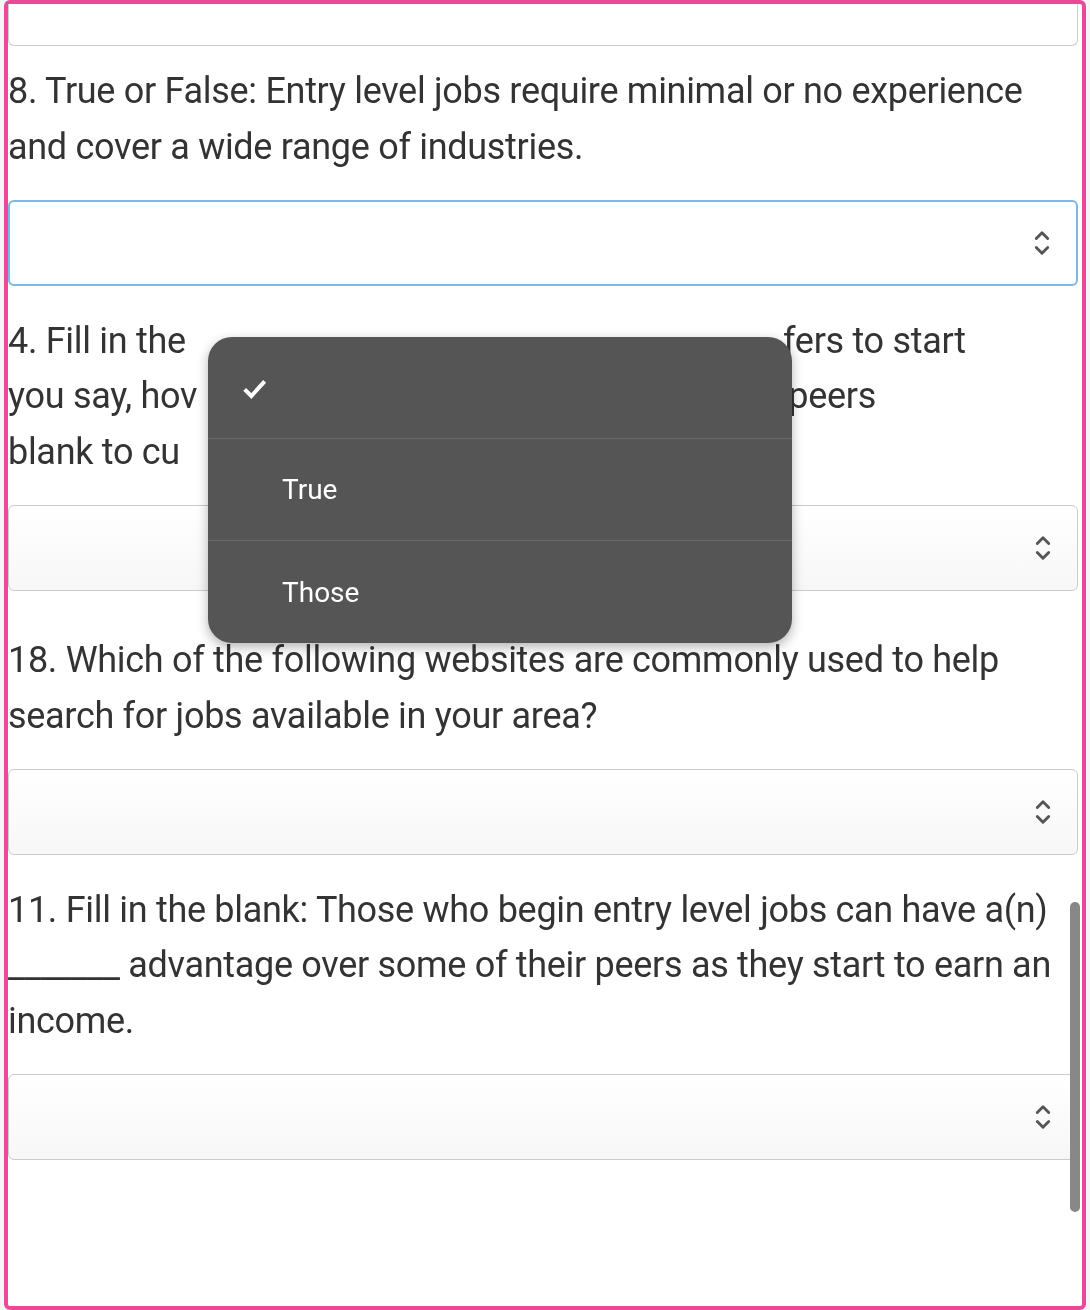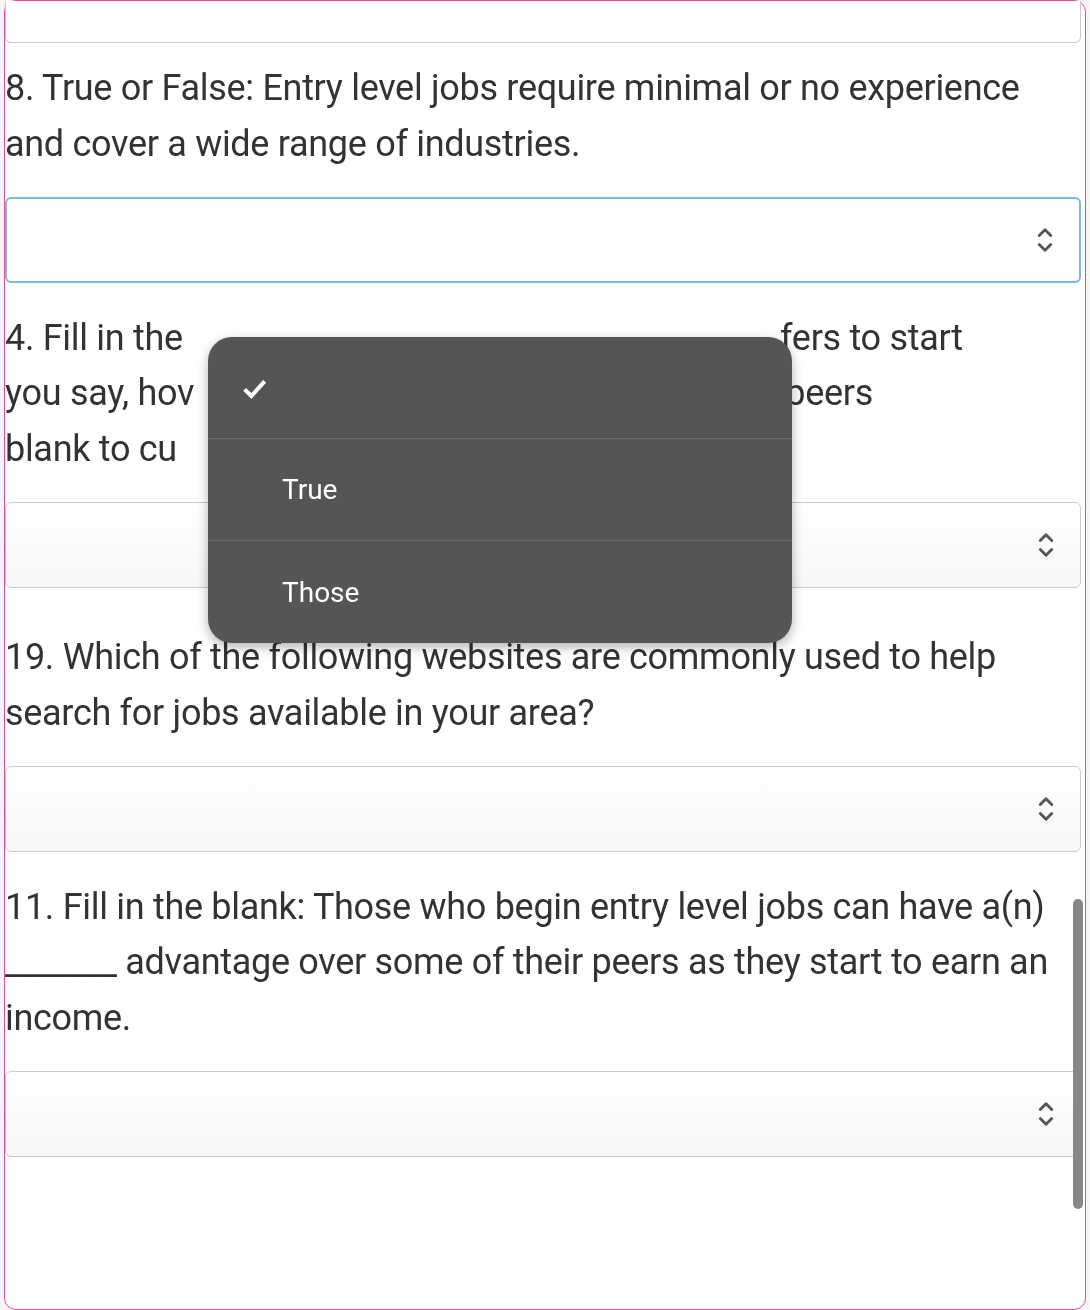--- a/index.html
+++ b/index.html
@@ -10,22 +10,22 @@
     body {
       font-family: -apple-system, BlinkMacSystemFont, "Segoe UI", Roboto, "Helvetica Neue", Arial, sans-serif;
       background: #f5f5f5;
       width: 1090px;
       height: 1310px;
       position: relative;
       overflow: hidden;
     }
     .container {
       background: #ffffff;
-      border: 1px solid #ec4899;
-      border-radius: 12px;
+      border: 4px solid #ec4899;
+      border-radius: 6px;
       margin: 0 4px;
       padding: 0;
       width: calc(100% - 8px);
       height: 100%;
       position: relative;
     }
     .top-fragment {
       border: 1px solid #ccc;
       border-top: none;
       border-radius: 0 0 6px 6px;
@@ -153,21 +153,21 @@
       <span class="select-chevron">
         <svg viewBox="0 0 24 28">
           <path d="M7 10 L12 5 L17 10" stroke="#555" stroke-width="2.5" fill="none" stroke-linecap="round" stroke-linejoin="round"></path>
           <path d="M7 18 L12 23 L17 18" stroke="#555" stroke-width="2.5" fill="none" stroke-linecap="round" stroke-linejoin="round"></path>
         </svg>
       </span>
     </div>
   </div>
 
   <div class="question-block" style="margin-top:42px;">
-    <div class="question-text">19. Which of the following websites are commonly used to help search for jobs available in your area?</div>
+    <div class="question-text">18. Which of the following websites are commonly used to help search for jobs available in your area?</div>
     <div class="select-box">
       <span class="select-chevron">
         <svg viewBox="0 0 24 28">
           <path d="M7 10 L12 5 L17 10" stroke="#555" stroke-width="2.5" fill="none" stroke-linecap="round" stroke-linejoin="round"></path>
           <path d="M7 18 L12 23 L17 18" stroke="#555" stroke-width="2.5" fill="none" stroke-linecap="round" stroke-linejoin="round"></path>
         </svg>
       </span>
     </div>
   </div>
 

